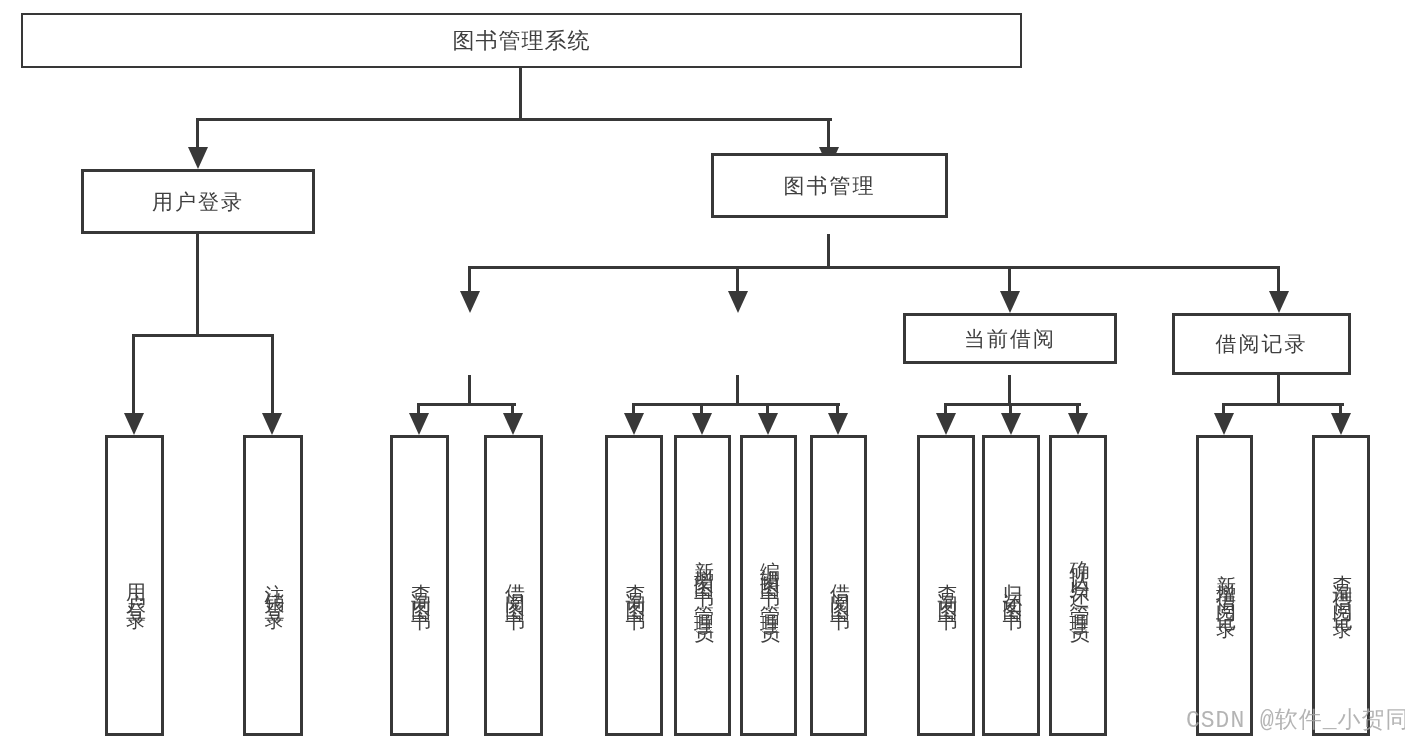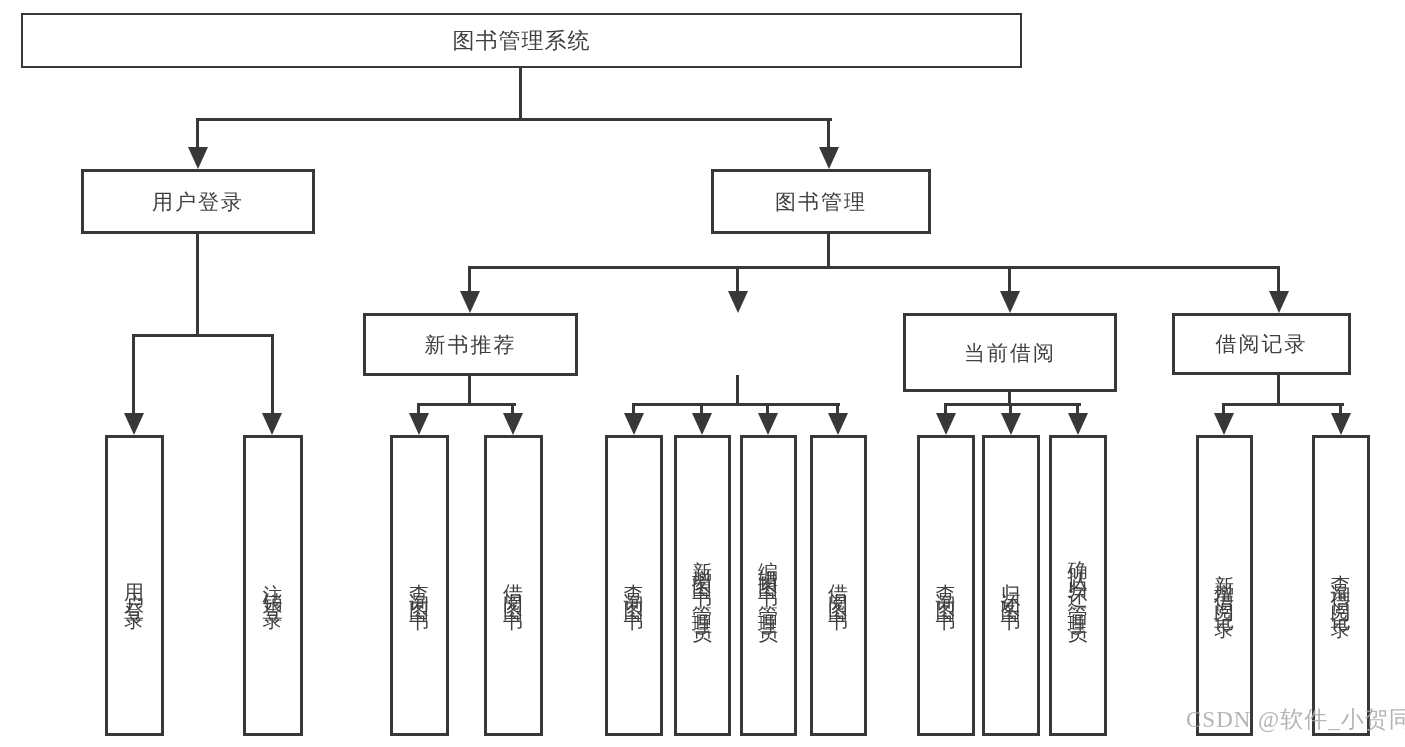--- a/index.html
+++ b/index.html
@@ -1,19 +1,19 @@
 <!DOCTYPE html>
 <html style="--line: #383838; --text: #3f3f3f; --watermark: #a8a8a8; --background: #ffffff;"><head>
 <meta charset="utf-8">
 <style>
   html,body{margin:0;padding:0;background:#fff;}
   .stage{
     position:relative;width:1405px;height:747px;overflow:hidden;
     background:var(--background,#ffffff);
-    font-family:Liberation Serif, serif;
+    font-family:Liberation Mono, monospace;
     color:var(--text,#3f3f3f);
   }
   .node{
     position:absolute;box-sizing:border-box;background:#fff;
     border:3px solid var(--line,#383838);
     display:flex;align-items:center;justify-content:center;
     font-size:21px;letter-spacing:2px;white-space:nowrap;
     z-index:2;
   }
   .root{border-width:2px;font-size:22px;letter-spacing:1px;}
@@ -41,28 +41,25 @@
 
 <div class="stage">
 
   <div class="node root" style="left:21px;top:13px;width:1001px;height:55px">
     <span>图书管理系统</span>
   </div>
 
   <div class="node" style="left:81px;top:169px;width:234px;height:65px">
     <span>用户登录</span>
   </div>
-  <div class="node" style="left:711px;top:169px;width:220px;height:65px">
+  <div class="node" style="left:711px;top:153px;width:237px;height:65px">
     <span>图书管理</span>
   </div>
 
-  <div class="node" style="left:363px;top:313px;width:215px;height:63px">
-    <span>新书推荐</span>
-  </div>
-  <div class="node" style="left:903px;top:313px;width:214px;height:79px">
+  <div class="node" style="left:903px;top:313px;width:214px;height:51px">
     <span>当前借阅</span>
   </div>
   <div class="node" style="left:1172px;top:313px;width:179px;height:62px">
     <span>借阅记录</span>
   </div>
 
   <div class="node leaf" style="left:105px;top:435px;width:59px;height:301px">
     <span class="vtext">用户登录</span>
   </div>
   <div class="node leaf" style="left:243px;top:435px;width:60px;height:301px">

